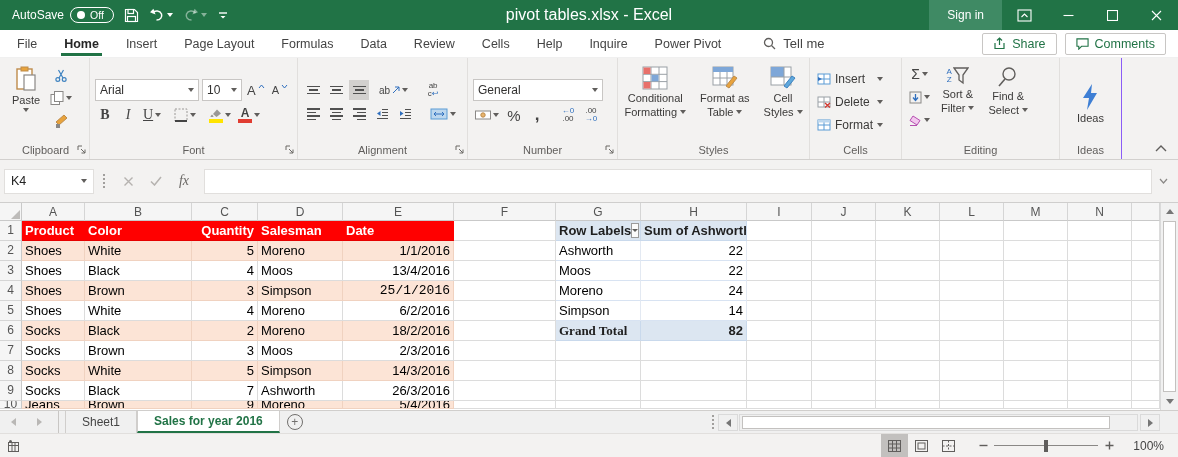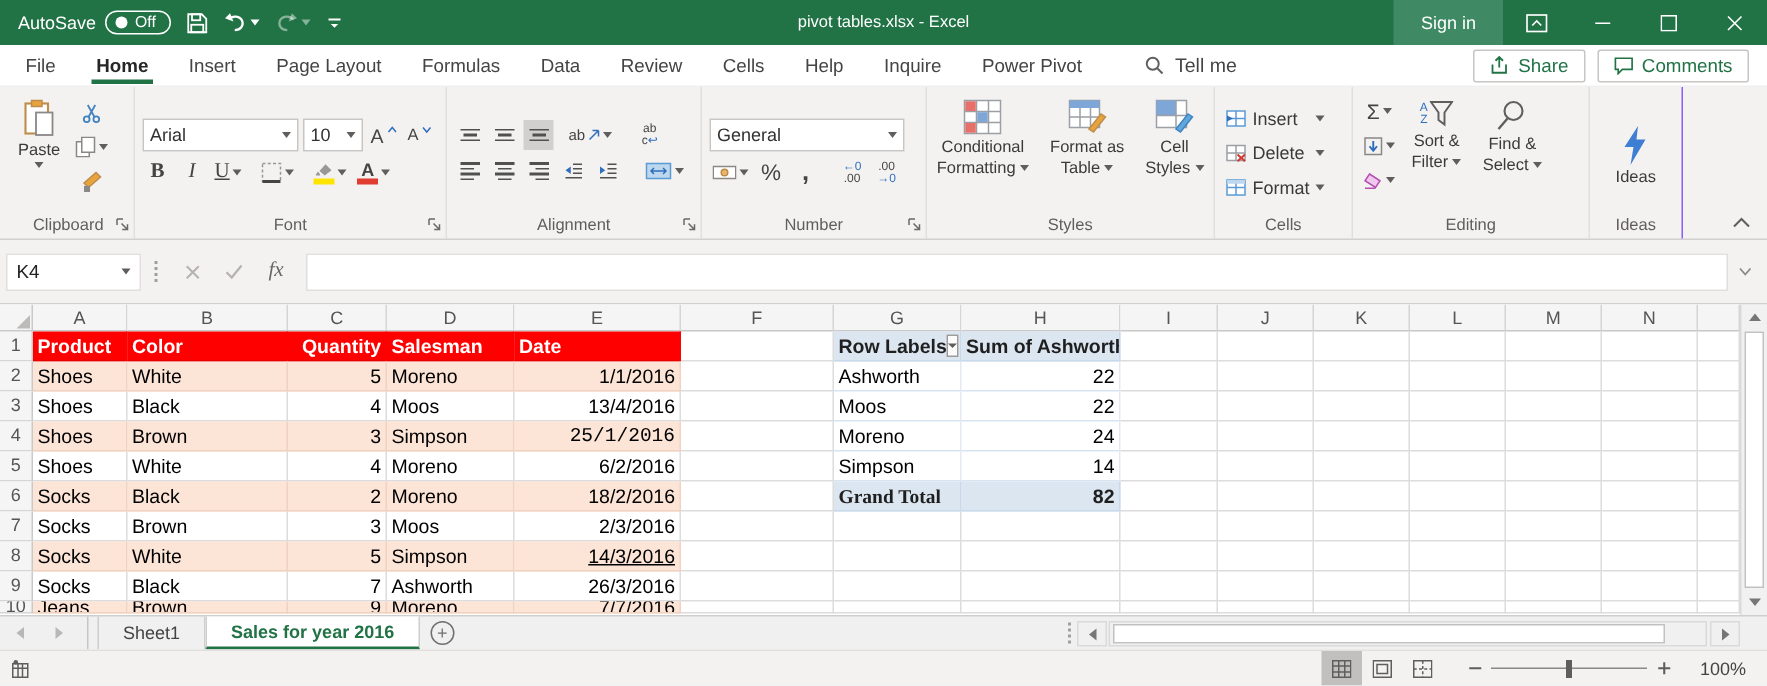--- a/index.html
+++ b/index.html
@@ -15,21 +15,21 @@
   .pill{display:flex;align-items:center;gap:5px;border:1px solid #fff;border-radius:9px;
         padding:1px 9px 1px 6px;height:16px}
   .pill .dot{width:8px;height:8px;border-radius:50%;background:#fff}
   .pill span{font-size:10.5px;line-height:1}
   .qbtn{display:flex;align-items:center;gap:2px;background:none;border:none;cursor:pointer}
   .cr{width:0;height:0;border-left:3px solid transparent;border-right:3px solid transparent;
       border-top:4px solid #605E5C;display:inline-block}
   .cr.w{border-top-color:#fff}
   .cr.wd{border-top-color:rgba(255,255,255,.45)}
   .cr.tiny{border-left-width:3px;border-right-width:3px;border-top-width:3px}
-  .tb-title{position:absolute;left:0;right:0;text-align:center;font-size:11px;pointer-events:none}
+  .tb-title{position:absolute;left:0;right:0;text-align:center;font-size:16px;pointer-events:none}
   .tb-right{margin-left:auto;display:flex;align-items:center;height:100%}
   .signin{background:#3F8A64;border:none;color:#fff;font-size:12px;height:30px;padding:0 18px;cursor:pointer}
   .winbtn{width:44px;height:30px;display:flex;align-items:center;justify-content:center;background:none;border:none;cursor:pointer}
 
   
   .menubar{position:absolute;left:0;top:30px;width:1178px;height:28px;background:#fff;
            display:flex;align-items:stretch;padding-left:14px;border-bottom:1px solid #F0F0F0}
   .mtab{display:flex;align-items:center;padding:0 3px;margin-right:21px;position:relative;
         font-size:12.5px;color:#444;cursor:pointer;white-space:nowrap}
   .mtab.active{color:#262626;font-weight:bold}
@@ -827,21 +827,21 @@
         <div class="gcell" style="width: 64px;"></div>
         <div class="gcell" style="width: 64px;"></div>
         <div class="gcell" style="width: 28px;"></div>
       </div>
       <div class="grow" style="height: 20px;">
         <div class="rowh" style="width: 22px;">8</div>
         <div class="gcell band" style="width: 63px;">Socks</div>
         <div class="gcell band" style="width: 107px;">White</div>
         <div class="gcell band ar" style="width: 66px;">5</div>
         <div class="gcell band" style="width: 85px;">Simpson</div>
-        <div class="gcell band ar" style="width: 111px; text-decoration: underline;">14/3/2016</div>
+        <div class="gcell band ar" style="width: 111px;">14/3/2016</div>
         <div class="gcell" style="width: 102px;"></div>
         <div class="gcell" style="width: 85px;"></div>
         <div class="gcell" style="width: 106px;"></div>
         <div class="gcell" style="width: 65px;"></div>
         <div class="gcell" style="width: 64px;"></div>
         <div class="gcell" style="width: 64px;"></div>
         <div class="gcell" style="width: 64px;"></div>
         <div class="gcell" style="width: 64px;"></div>
         <div class="gcell" style="width: 64px;"></div>
         <div class="gcell" style="width: 28px;"></div>
@@ -863,21 +863,21 @@
         <div class="gcell" style="width: 64px;"></div>
         <div class="gcell" style="width: 64px;"></div>
         <div class="gcell" style="width: 28px;"></div>
       </div>
       <div class="grow" style="height: 8px;">
         <div class="rowh" style="width: 22px;">10</div>
         <div class="gcell band" style="width: 63px;">Jeans</div>
         <div class="gcell band" style="width: 107px;">Brown</div>
         <div class="gcell band ar" style="width: 66px;">9</div>
         <div class="gcell band" style="width: 85px;">Moreno</div>
-        <div class="gcell band ar" style="width: 111px;">7/7/2016</div>
+        <div class="gcell band ar" style="width: 111px;">5/4/2016</div>
         <div class="gcell" style="width: 102px;"></div>
         <div class="gcell" style="width: 85px;"></div>
         <div class="gcell" style="width: 106px;"></div>
         <div class="gcell" style="width: 65px;"></div>
         <div class="gcell" style="width: 64px;"></div>
         <div class="gcell" style="width: 64px;"></div>
         <div class="gcell" style="width: 64px;"></div>
         <div class="gcell" style="width: 64px;"></div>
         <div class="gcell" style="width: 64px;"></div>
         <div class="gcell" style="width: 28px;"></div>

